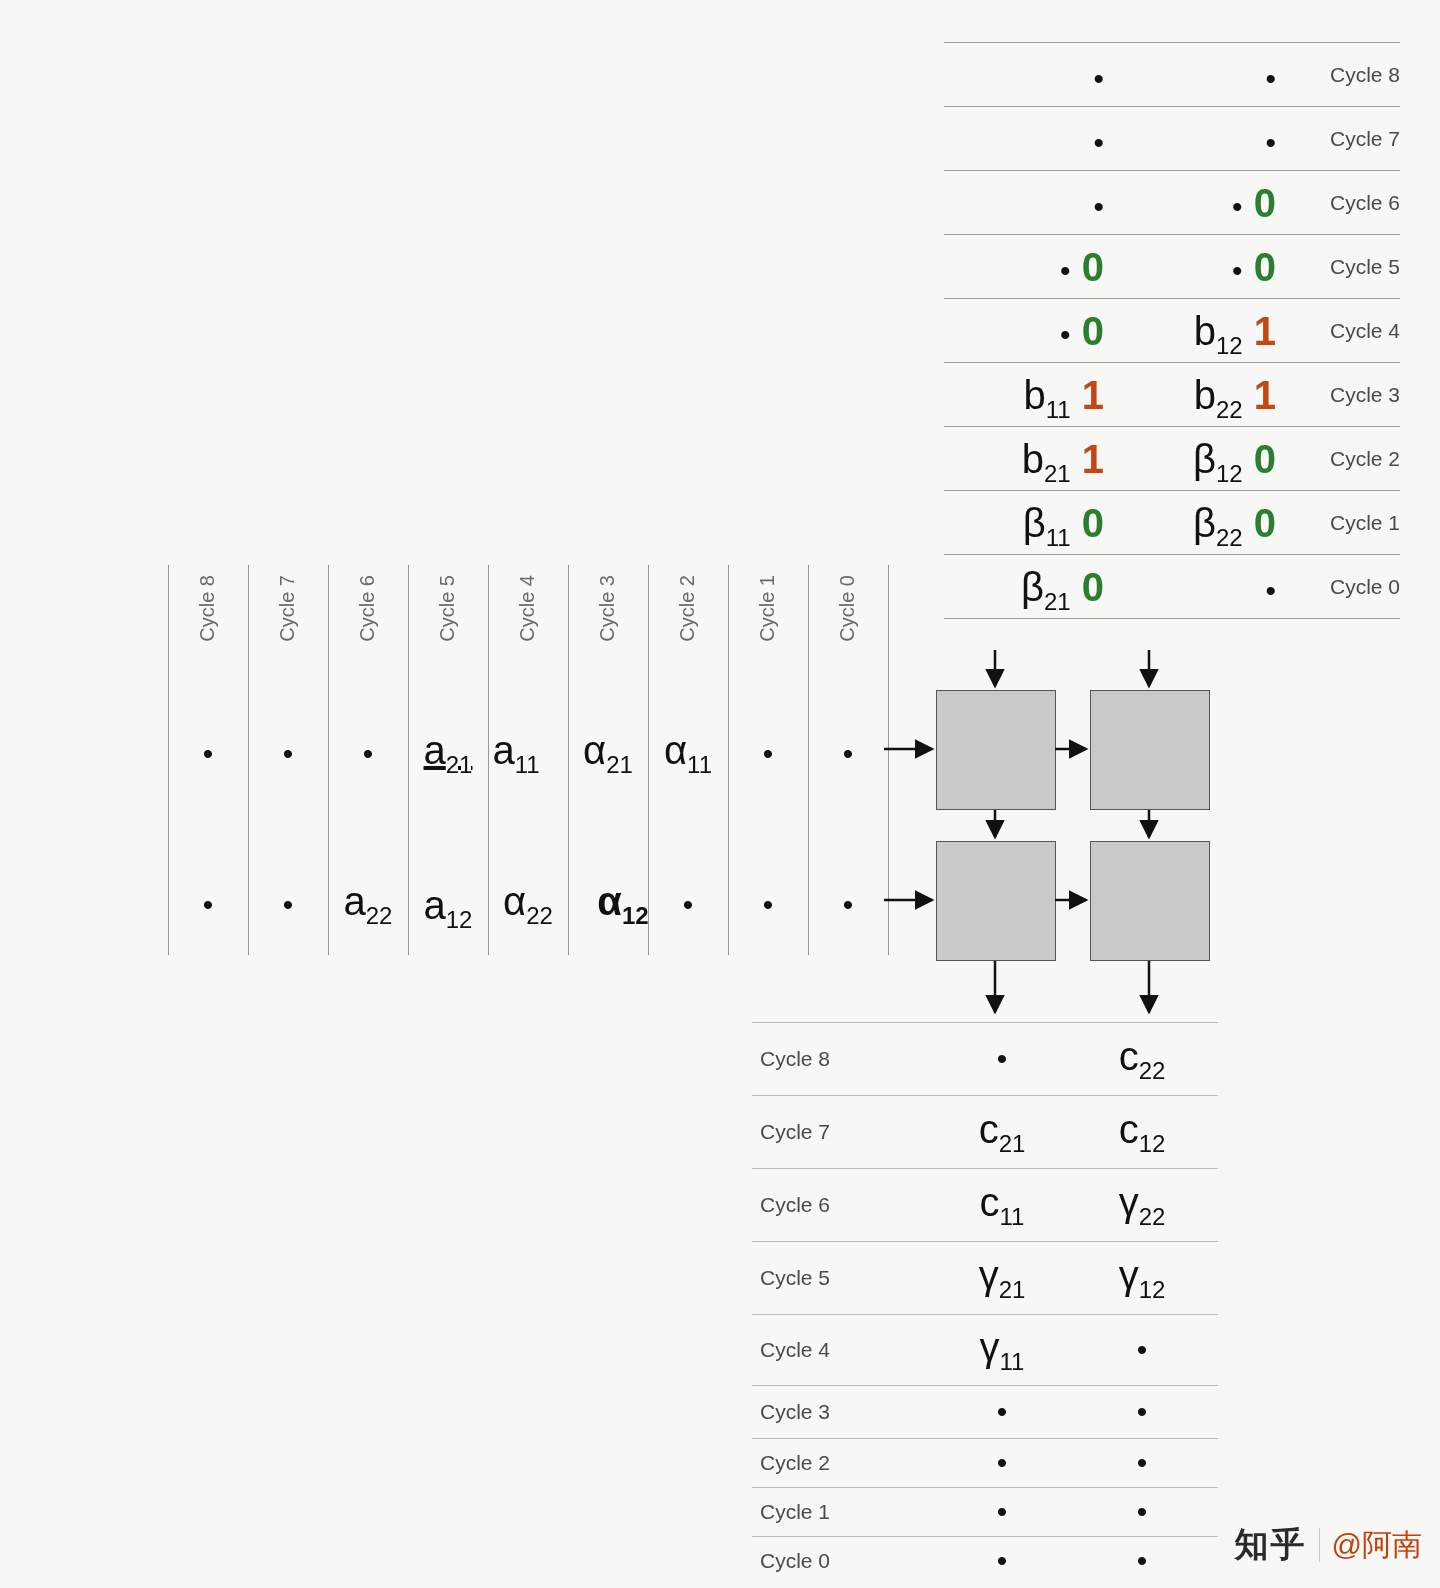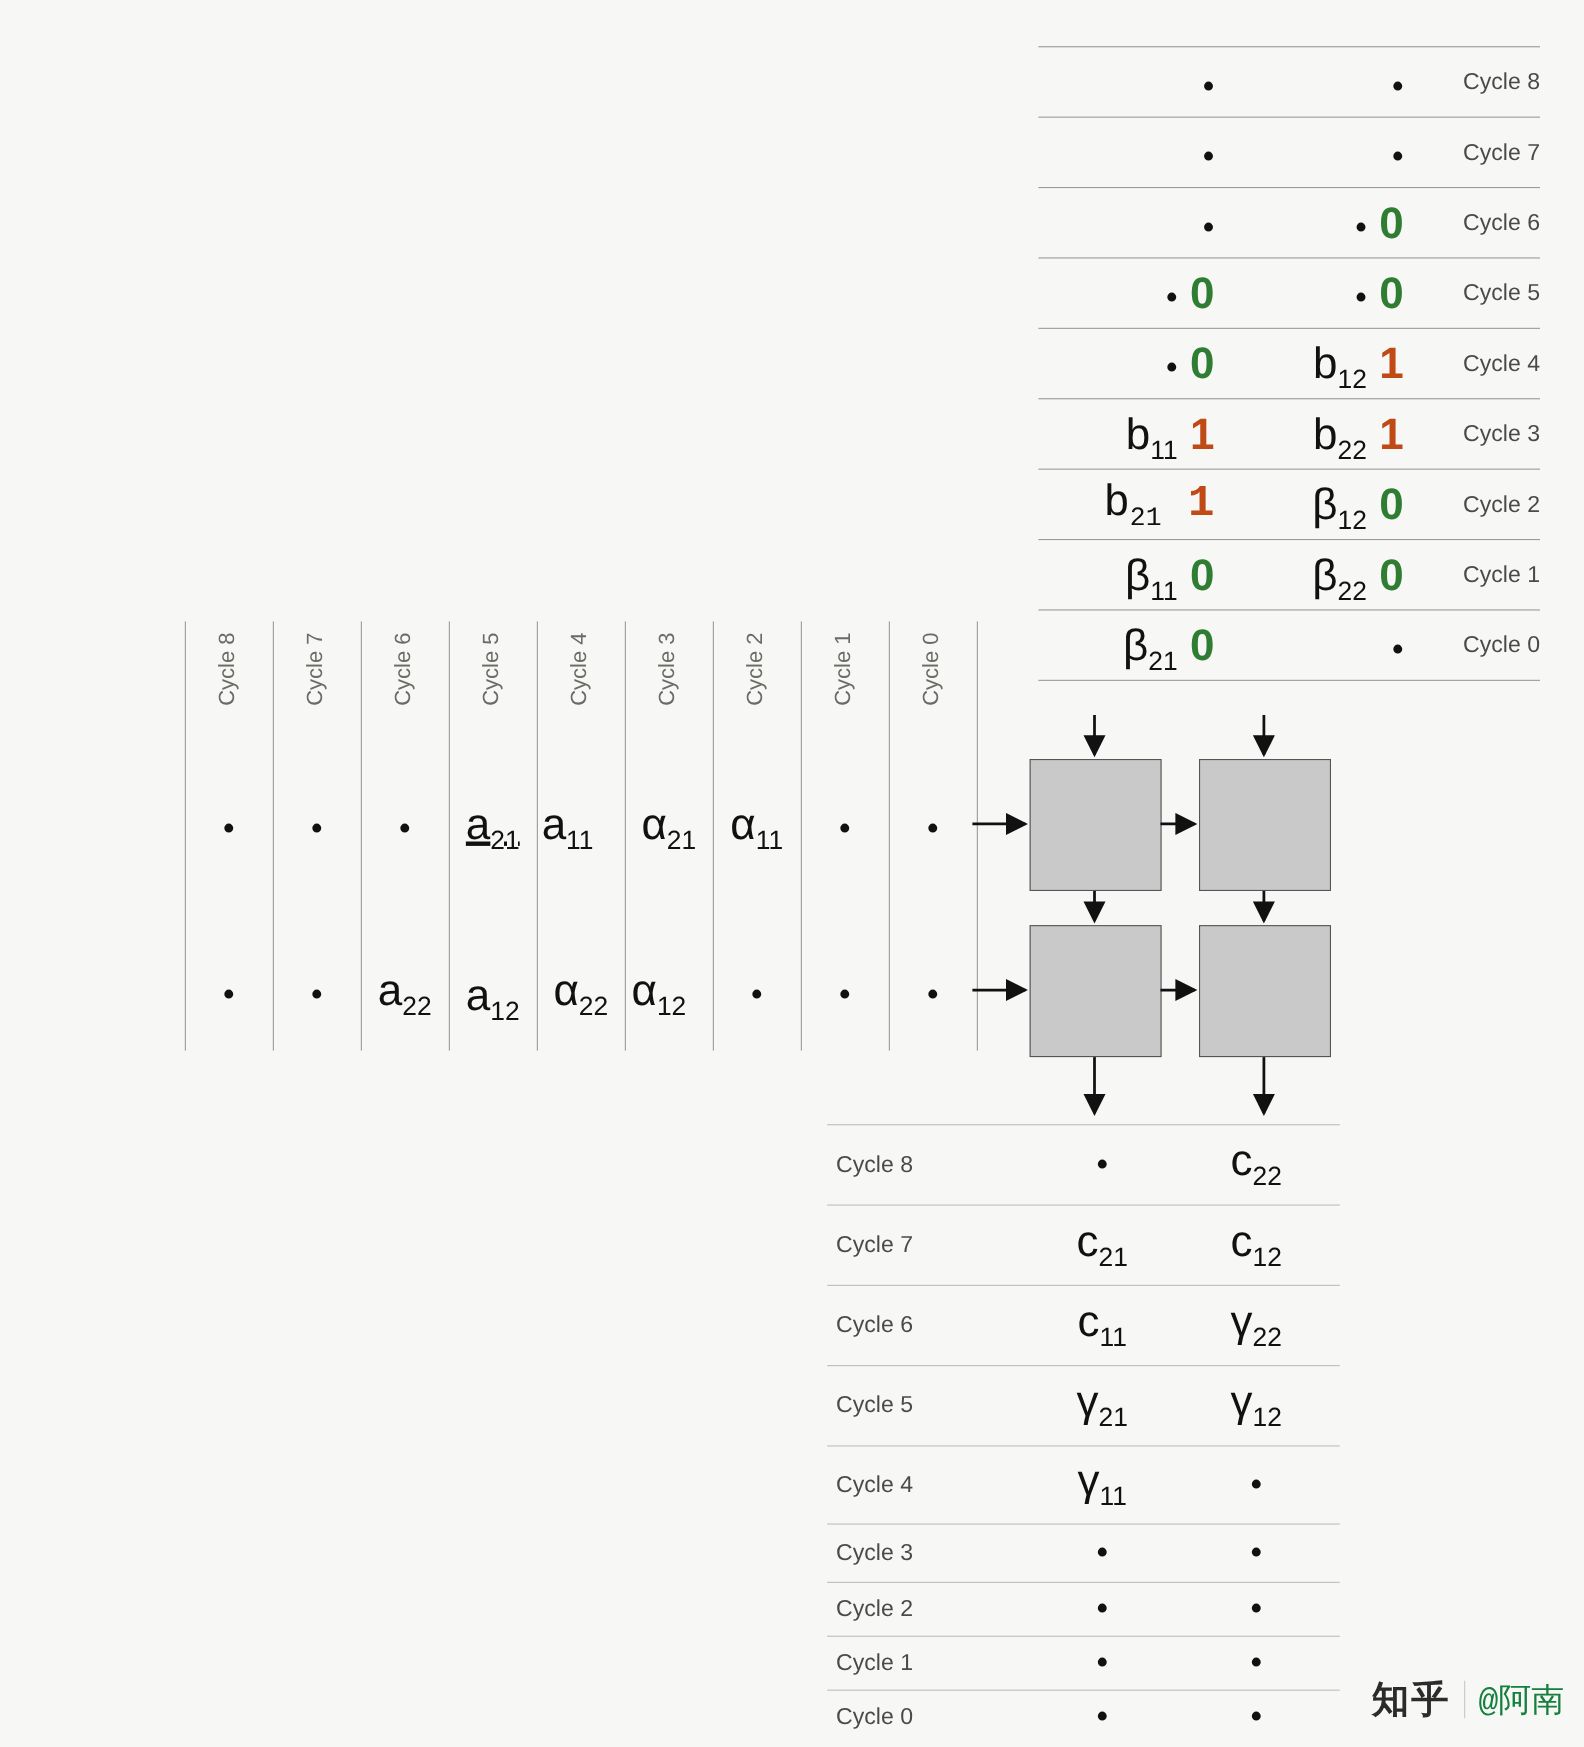--- a/index.html
+++ b/index.html
@@ -119,21 +119,21 @@
     right:18px; bottom:20px;
     display:flex;align-items:center;gap:12px;
   }
   #watermark .zhi{
     font-size:34px;color:#2b2b2b;font-weight:700;letter-spacing:2px;font-family:Liberation Mono, monospace;
   }
   #watermark .sep{
     width:1px;height:34px;background:#c8c8c4;
   }
   #watermark .user{
-    font-size:30px;color:#15803d;font-family:Liberation Mono, monospace;
+    font-size:30px;color:#c2410c;
   }
 </style>
 </head>
 <body>
 
 <div class="diagram">
 
   <div id="b-table">
       <div style="position: relative; height: 63px; border-top: 1px solid rgb(154, 154, 150);">
         <div class="bcell bcol1" style="top: 12px;"><span class="dot">•</span></div>
@@ -159,21 +159,21 @@
         <div class="bcell bcol1" style="top: 12px;"><span class="dot">•</span> <span class="bit-green">0</span></div>
         <div class="bcell bcol2" style="top: 12px;">b<sub>12</sub> <span class="bit-orange">1</span></div>
         <div class="cyclelabel" style="top: 20px;">Cycle 4</div>
       </div>
       <div style="position: relative; height: 63px; border-top: 1px solid rgb(154, 154, 150);">
         <div class="bcell bcol1" style="top: 12px;">b<sub>11</sub> <span class="bit-orange">1</span></div>
         <div class="bcell bcol2" style="top: 12px;">b<sub>22</sub> <span class="bit-orange">1</span></div>
         <div class="cyclelabel" style="top: 20px;">Cycle 3</div>
       </div>
       <div style="position: relative; height: 63px; border-top: 1px solid rgb(154, 154, 150);">
-        <div class="bcell bcol1" style="top: 12px; font-family: Liberation Mono, monospace;">b<sub>21</sub> <span class="bit-orange">1</span></div>
+        <div class="bcell bcol1" style="top: 12px;">b<sub>21</sub> <span class="bit-orange">1</span></div>
         <div class="bcell bcol2" style="top: 12px;">β<sub>12</sub> <span class="bit-green">0</span></div>
         <div class="cyclelabel" style="top: 20px;">Cycle 2</div>
       </div>
       <div style="position: relative; height: 63px; border-top: 1px solid rgb(154, 154, 150);">
         <div class="bcell bcol1" style="top: 12px;">β<sub>11</sub> <span class="bit-green">0</span></div>
         <div class="bcell bcol2" style="top: 12px;">β<sub>22</sub> <span class="bit-green">0</span></div>
         <div class="cyclelabel" style="top: 20px;">Cycle 1</div>
       </div>
       <div style="position: relative; height: 63px; border-top: 1px solid rgb(154, 154, 150);">
         <div class="bcell bcol1" style="top: 12px;">β<sub>21</sub> <span class="bit-green">0</span></div>
@@ -200,21 +200,21 @@
       <div class="acol-label" style="left: 268px;">Cycle 5</div>
       <div class="acell" style="left: 240px; width: 80px; top: 165px; text-decoration: underline;">a<sub>21</sub></div>
       <div class="acell" style="left: 240px; width: 80px; top: 320px;">a<sub>12</sub></div>
       <div class="acol" style="left: 320px;"></div>
       <div class="acol-label" style="left: 348px;">Cycle 4</div>
       <div class="acell" style="left: 308px; width: 80px; top: 165px;">a<sub>11</sub></div>
       <div class="acell" style="left: 320px; width: 80px; top: 316px;">α<sub>22</sub></div>
       <div class="acol" style="left: 400px;"></div>
       <div class="acol-label" style="left: 428px;">Cycle 3</div>
       <div class="acell" style="left: 400px; width: 80px; top: 165px;">α<sub>21</sub></div>
-      <div class="acell" style="left: 391px; width: 80px; top: 316px;">α<sub>12</sub></div>
+      <div class="acell" style="left: 415px; width: 80px; top: 316px; font-weight: bold;">α<sub>12</sub></div>
       <div class="acol" style="left: 480px;"></div>
       <div class="acol-label" style="left: 508px;">Cycle 2</div>
       <div class="acell" style="left: 480px; width: 80px; top: 165px;">α<sub>11</sub></div>
       <div class="acell" style="left: 480px; width: 80px; top: 316px;"><span class="dot">•</span></div>
       <div class="acol" style="left: 560px;"></div>
       <div class="acol-label" style="left: 588px;">Cycle 1</div>
       <div class="acell" style="left: 560px; width: 80px; top: 165px;"><span class="dot">•</span></div>
       <div class="acell" style="left: 560px; width: 80px; top: 316px;"><span class="dot">•</span></div>
       <div class="acol" style="left: 640px;"></div>
       <div class="acol-label" style="left: 668px;">Cycle 0</div>

